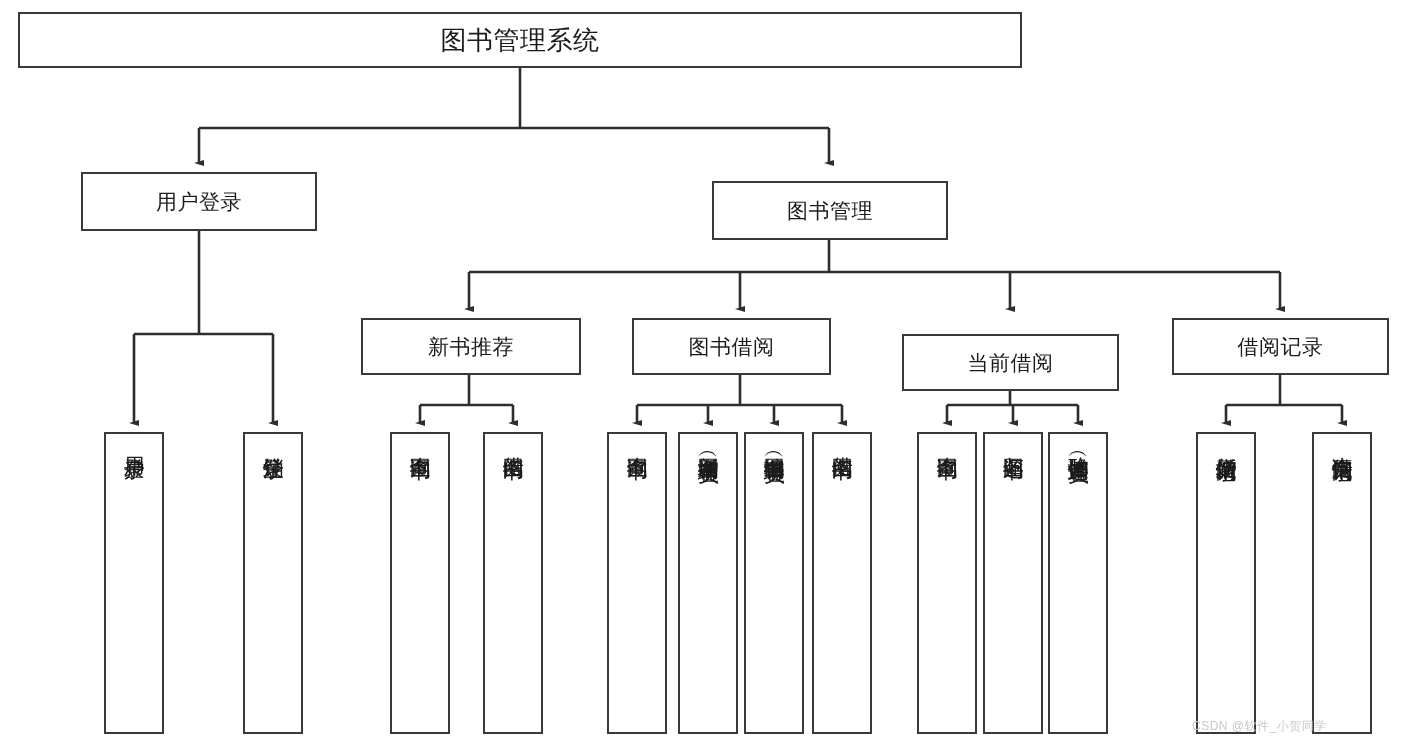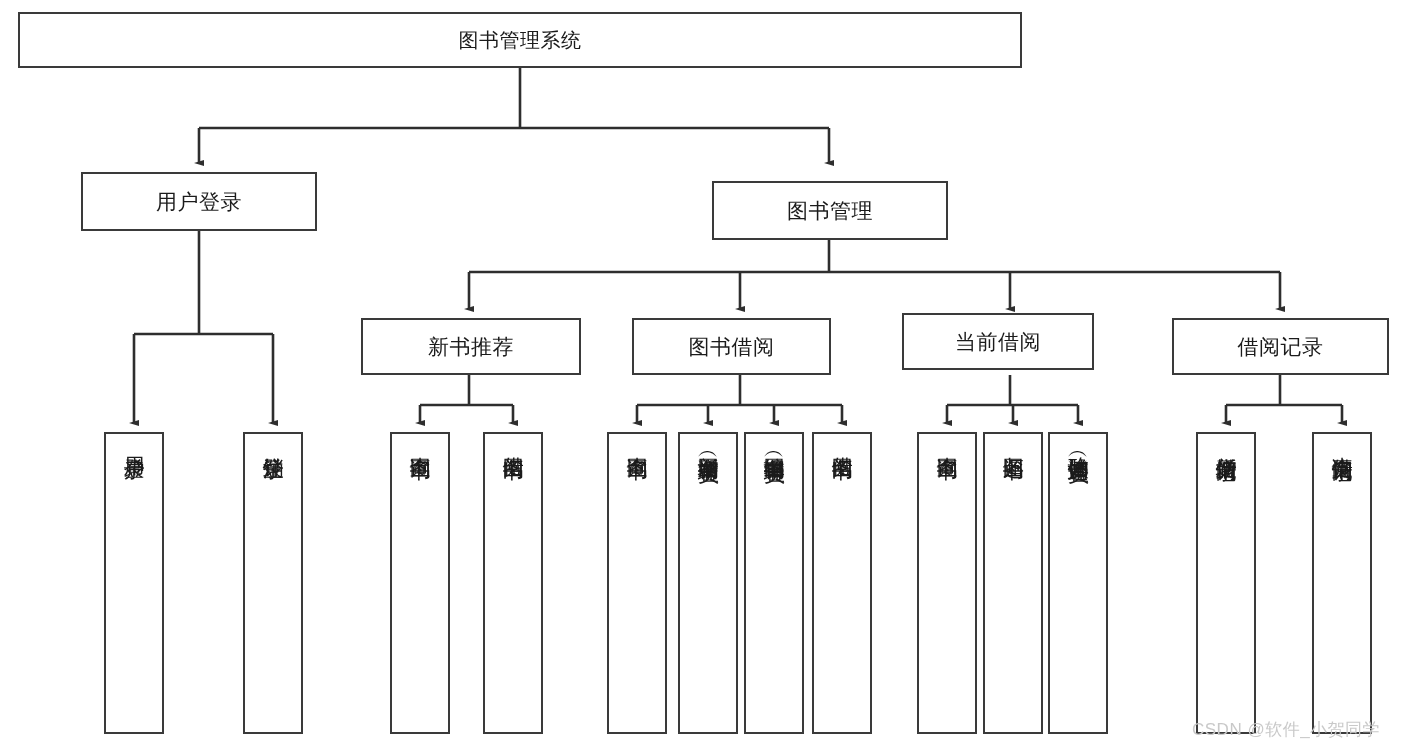--- a/index.html
+++ b/index.html
@@ -52,25 +52,25 @@
     padding-top: 6px;
   }
   .node.vertical .node-label {
     writing-mode: vertical-rl;
     text-orientation: upright;
     font-size: 21px;
     line-height: 1.16;
     letter-spacing: 1px;
     white-space: nowrap;
   }
-  .node.root .node-label { font-size: 20px; }
+  .node.root .node-label { font-size: 26px; }
   .watermark {
     position: absolute;
     color: #c9c9c9;
-    font-size: 17px;
+    font-size: 12px;
     letter-spacing: 0.5px;
     white-space: nowrap;
     z-index: 5;
     font-family: "Liberation Sans", "DejaVu Sans", sans-serif;
   }
 </style>
 </head>
 <body>
 
 <div id="diagram-root">
@@ -135,21 +135,21 @@
   <div class="node horizontal" style="left: 712px; top: 181px; width: 236px; height: 59px;">
     <span class="node-label">图书管理</span>
   </div>
 
   <div class="node horizontal" style="left: 361px; top: 318px; width: 220px; height: 57px;">
     <span class="node-label">新书推荐</span>
   </div>
   <div class="node horizontal" style="left: 632px; top: 318px; width: 199px; height: 57px;">
     <span class="node-label">图书借阅</span>
   </div>
-  <div class="node horizontal" style="left: 902px; top: 313px; width: 192px; height: 57px;">
+  <div class="node horizontal" style="left: 902px; top: 334px; width: 217px; height: 57px;">
     <span class="node-label">当前借阅</span>
   </div>
   <div class="node horizontal" style="left: 1172px; top: 318px; width: 217px; height: 57px;">
     <span class="node-label">借阅记录</span>
   </div>
 
   <div class="node vertical" style="left: 104px; top: 432px; width: 60px; height: 302px;">
     <span class="node-label">用户登录</span>
   </div>
   <div class="node vertical" style="left: 243px; top: 432px; width: 60px; height: 302px;">

